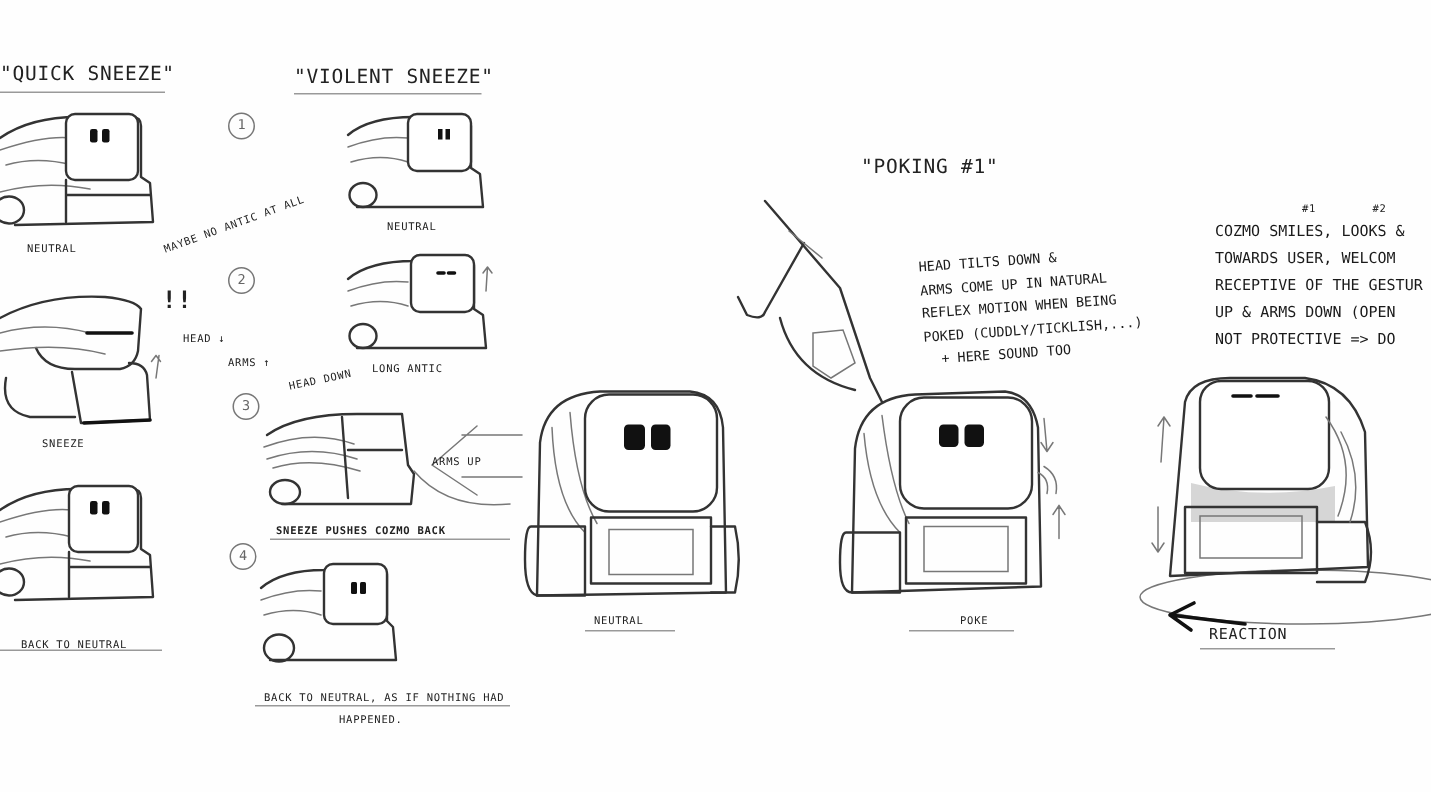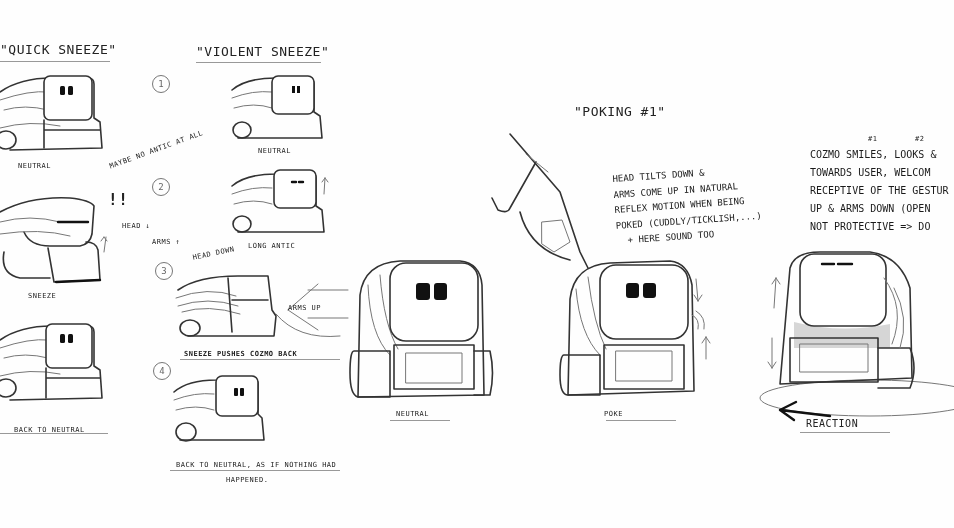--- a/index.html
+++ b/index.html
@@ -156,21 +156,21 @@
     <rect class="face" x="40" y="10" width="88" height="74" rx="16"></rect>
     <rect class="eye" x="66" y="28" width="13" height="15" rx="3"></rect>
     <rect class="eye" x="83" y="28" width="13" height="15" rx="3"></rect>
     <path class="s" d="M44 90 L44 134 L124 134 L124 90 Z"></path>
     <path class="l" d="M56 96 L112 96 L112 126 L56 126 Z"></path>
     <path class="s" d="M4 100 Q0 100 0 120 Q0 140 8 140 L40 140 L40 100 Z"></path>
     <path class="l" d="M136 24 L138 46 M138 46 L134 40 M138 46 L142 40"></path>
     <path class="l" d="M146 104 L146 82 M146 82 L142 88 M146 82 L150 88"></path>
     <path class="l" d="M132 60 Q140 64 138 74 M136 56 Q146 62 144 74"></path>
   </svg>
-  <div class="txt small" style="left:604px;top:410px;text-align:center;">POKE</div>
+  <div class="txt small" style="left:640px;top:410px;text-align:center;">POKE</div>
   <div class="ul" style="left:606px;top:420px;width:70px;"></div>
 
   <div class="txt small" style="left:868px;top:135px;">#1</div>
   <div class="txt small" style="left:915px;top:135px;">#2</div>
   <div class="note2" style="position:absolute;left:810px;top:146px;text-transform:uppercase;"><span>COZMO SMILES, LOOKS &amp;</span>
 <span>TOWARDS USER, WELCOM</span>
 <span>RECEPTIVE OF THE GESTUR</span>
 <span>UP &amp; ARMS DOWN (OPEN</span>
 <span>NOT PROTECTIVE =&gt; DO</span></div>
 

